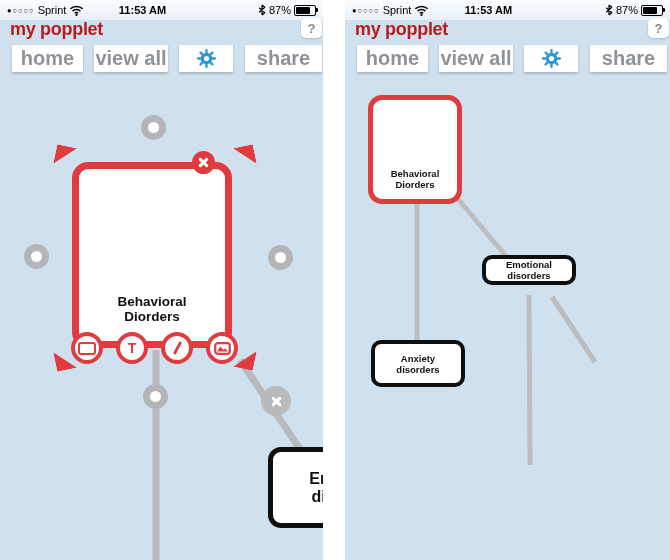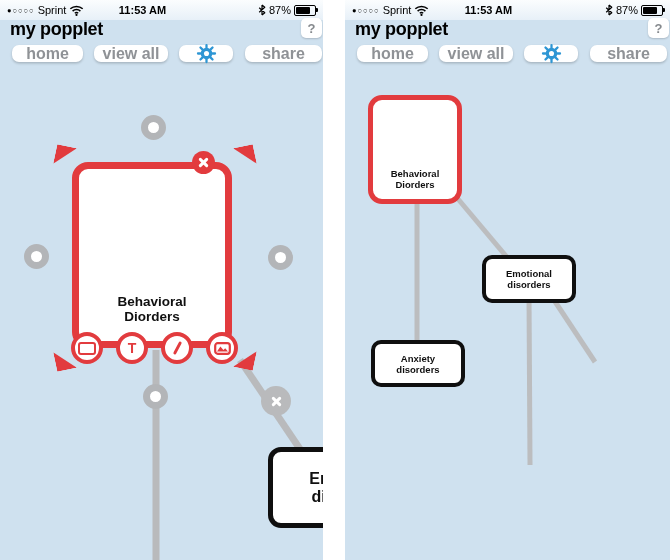--- a/index.html
+++ b/index.html
@@ -22,31 +22,31 @@
   .sb-left{flex:1;display:flex;align-items:center;gap:3px;}
   .sb-center{font-weight:700;}
   .sb-right{flex:1;display:flex;align-items:center;justify-content:flex-end;gap:3px;padding-left:38px;}
   .signal-dots{font-size:7.5px;letter-spacing:1px;color:#000;}
   .carrier{font-size:11px;}
   .battery{position:relative;width:20px;height:9px;border:1px solid #000;border-radius:2px;}
   .battery .fill{position:absolute;left:1px;top:1px;bottom:1px;width:14px;background:#000;border-radius:1px;}
   .battery::after{content:"";position:absolute;right:-3px;top:2px;width:2px;height:4px;background:#000;border-radius:0 1px 1px 0;}
 
   
-  .app-title{position:absolute;top:19px;left:10px;font-size:18px;font-weight:700;color:#000000;letter-spacing:-0.3px;z-index:5;}
+  .app-title{position:absolute;top:19px;left:10px;font-size:18px;font-weight:700;color:#b91c1c;letter-spacing:-0.3px;z-index:5;}
   .help-btn{
     position:absolute;top:18px;right:1px;width:21px;height:20px;background:#fff;border-radius:5px;
     box-shadow:0 1px 2px rgba(0,0,0,.18);display:flex;align-items:center;justify-content:center;
     color:#85898d;font-size:13px;font-weight:700;z-index:5;
   }
   .btn{
-    position:absolute;top:45px;height:17px;background:#fff;border-radius:7px;
+    position:absolute;top:45px;height:27px;background:#fff;border-radius:1px;
     box-shadow:0 1.5px 2.5px rgba(0,0,0,.2);
     display:flex;align-items:center;justify-content:center;
-    color:#8f9296;font-weight:700;font-size:16px;z-index:5;
+    color:#8f9296;font-weight:700;font-size:20px;z-index:5;
   }
   .btn-home{left:12px;width:71px;}
   .btn-viewall{left:94px;width:74px;}
   .btn-gear{left:179px;width:54px;}
   .btn-share{left:245px;width:77px;}
 
   
   .lines{position:absolute;left:0;top:0;z-index:1;}
   .donut{position:absolute;width:11px;height:11px;background:#fff;border:7px solid #b3b5b8;border-radius:50%;z-index:2;}
 
@@ -91,21 +91,21 @@
     font-size:16px;line-height:18px;font-weight:700;color:#101010;white-space:pre-line;
   }
 
   
   .node{
     position:absolute;background:#fff;box-sizing:border-box;z-index:3;
     display:flex;align-items:center;justify-content:center;text-align:center;
     font-weight:700;color:#101010;font-size:9.5px;line-height:11px;white-space:pre-line;
   }
   .node-behavioral{left:23px;top:95px;width:94px;height:109px;border:5px solid #e23b3e;border-radius:14px;align-items:flex-end;padding-bottom:9px;}
-  .node-emotional{left:137px;top:255px;width:94px;height:48px;border:4px solid #0f0f0f;border-radius:10px;}
+  .node-emotional{left:137px;top:255px;width:94px;height:30px;border:4px solid #0f0f0f;border-radius:10px;}
   .node-anxiety{left:26px;top:340px;width:94px;height:47px;border:4px solid #0f0f0f;border-radius:10px;}
   .node-fear{left:218px;top:358px;width:92px;height:48px;border:4px solid #f0a73e;border-radius:10px;}
   .node-depression{left:139px;top:458px;width:92px;height:48px;border:4px solid #f0a73e;border-radius:10px;}
 </style>
 </head>
 <body>
 
 <div class="panel" id="panel-left">
 
   <div class="statusbar">

